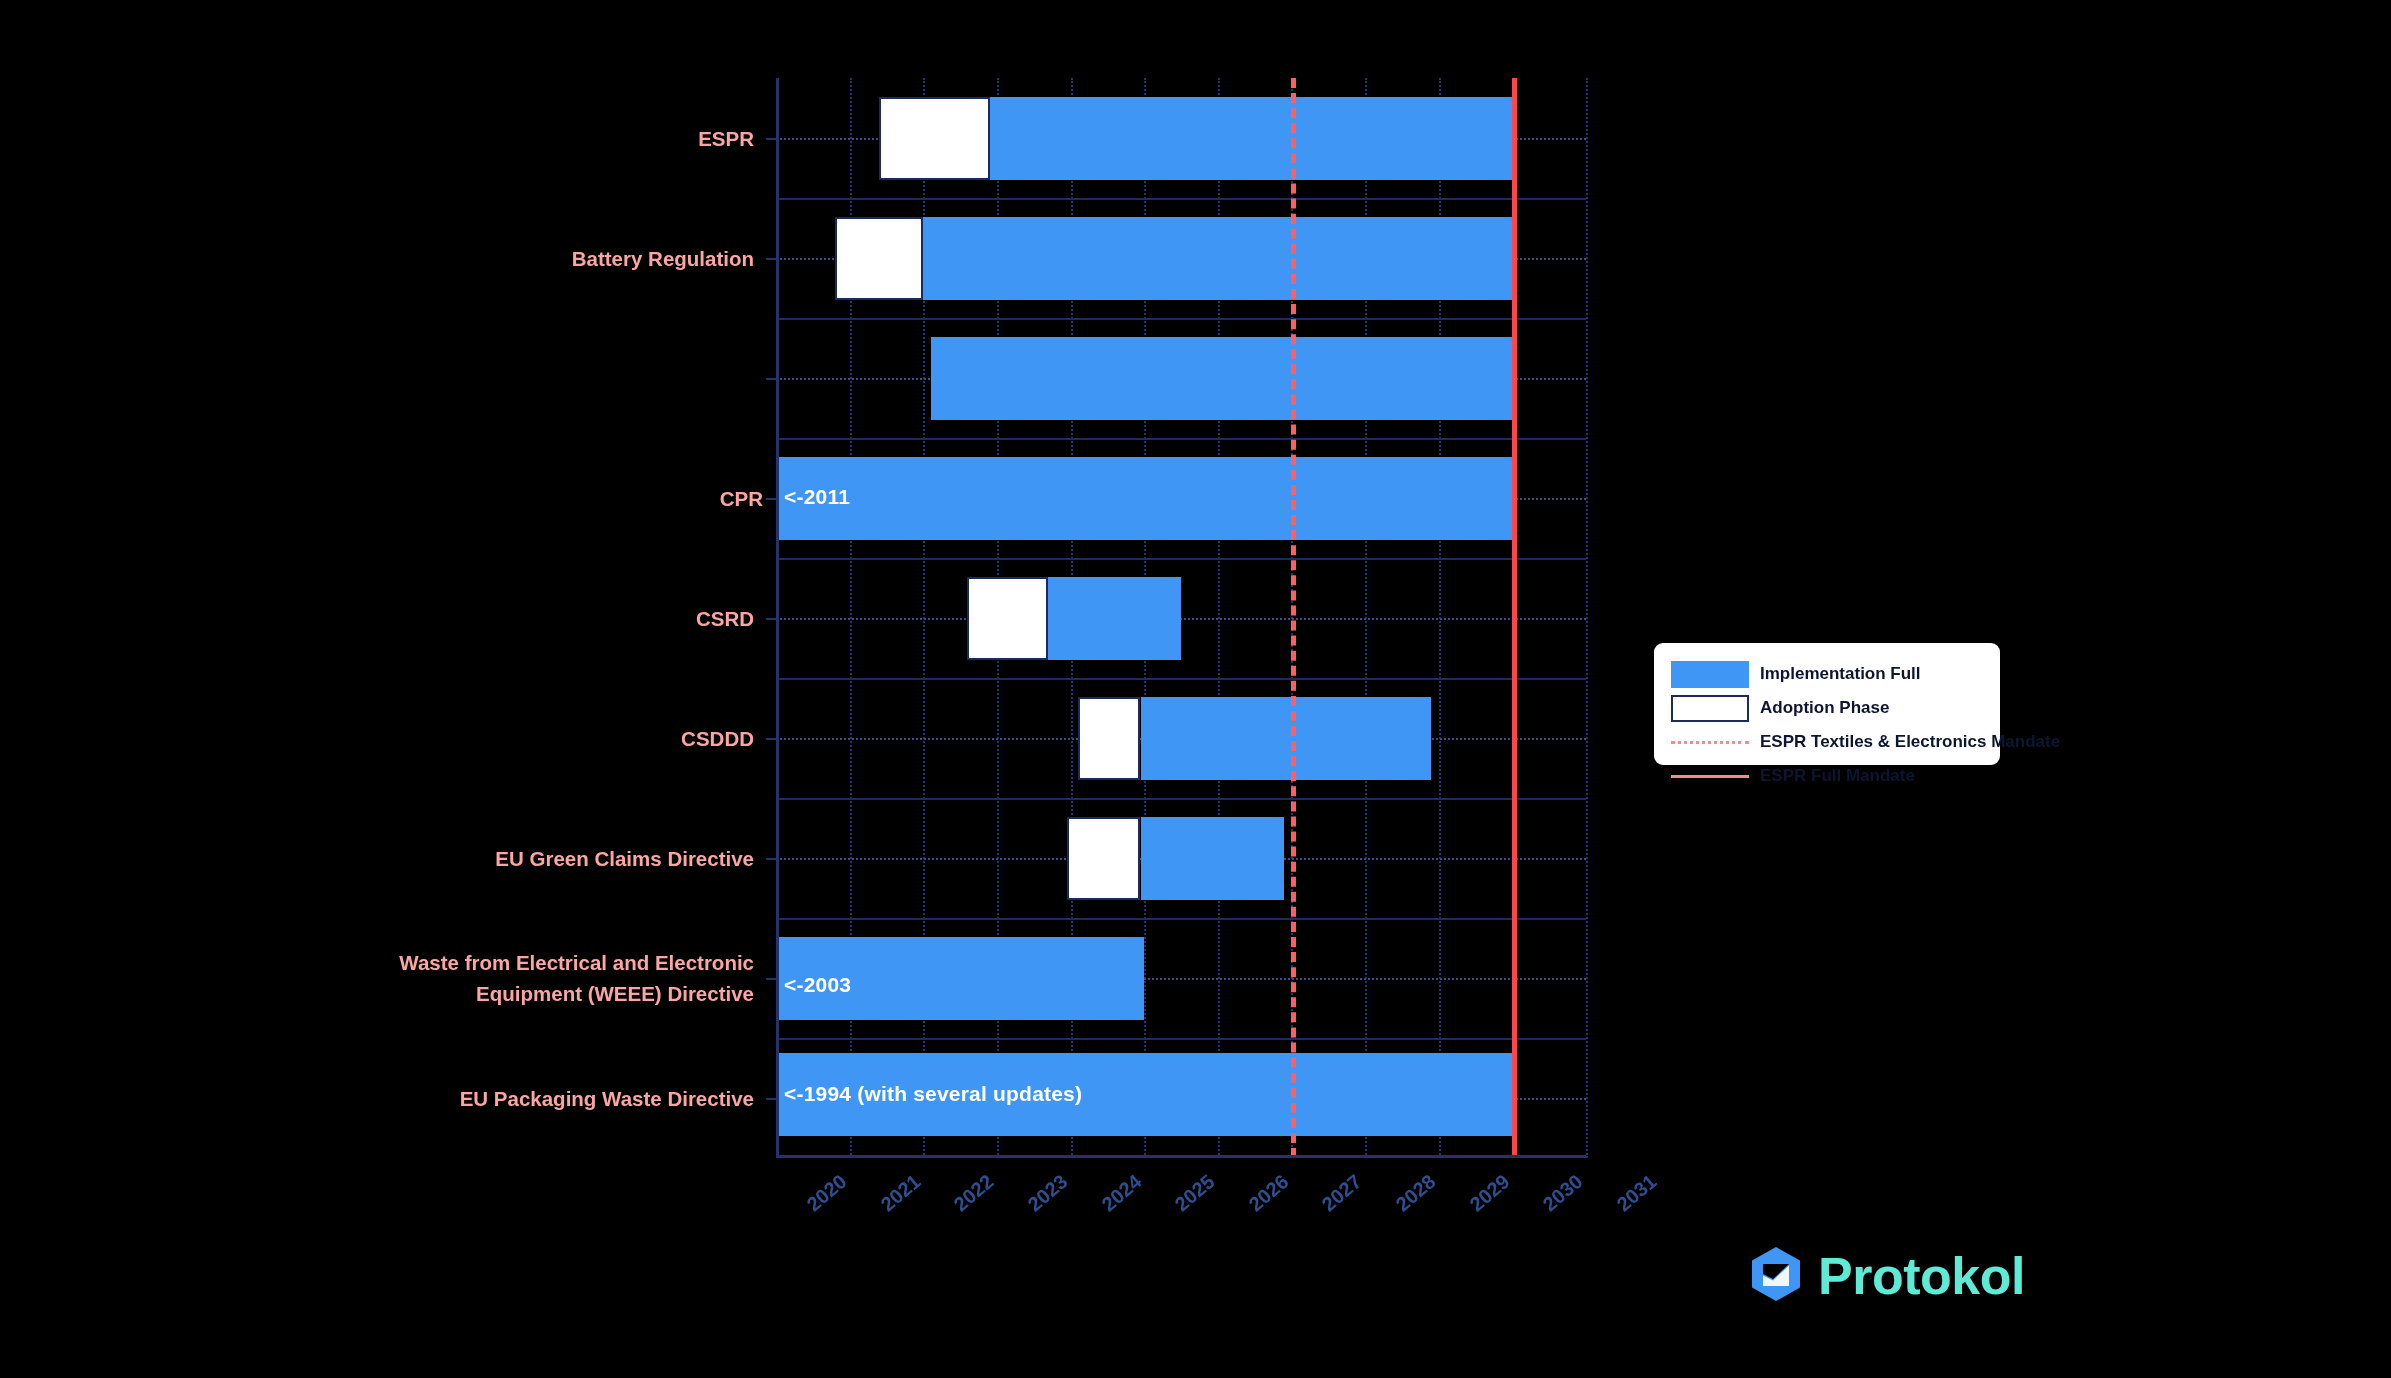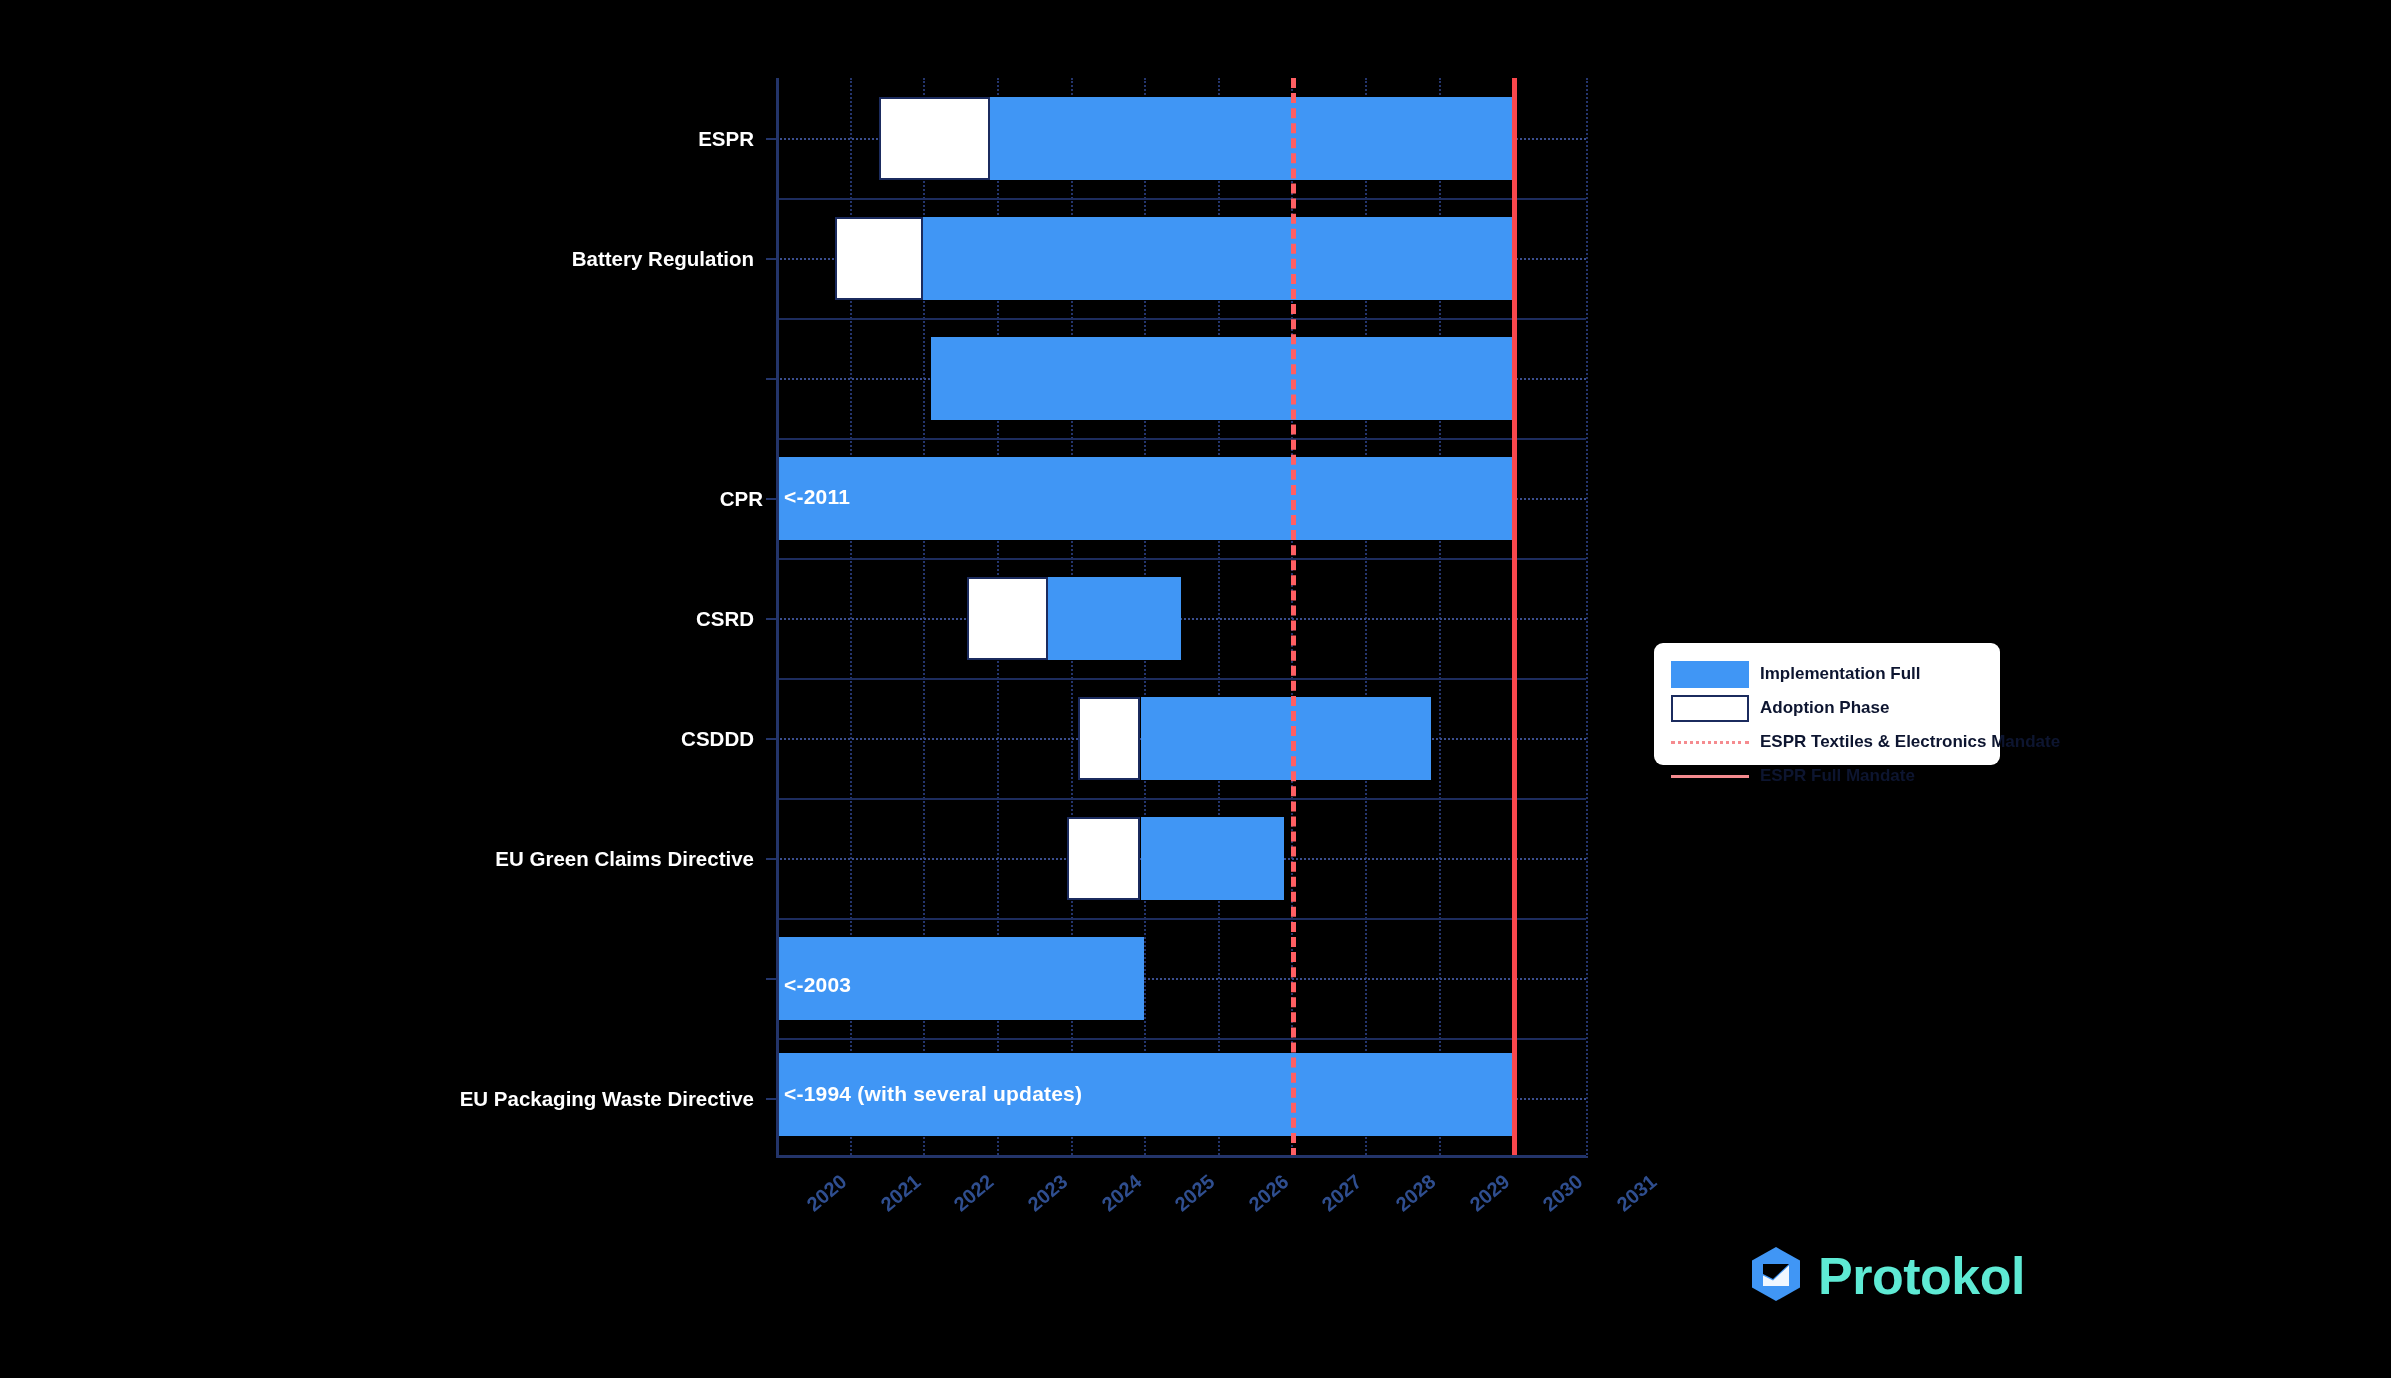--- a/index.html
+++ b/index.html
@@ -40,21 +40,21 @@
   }
 
   
   .vmark { position: absolute; top: 0; height: 1080px; width: 0; }
   #mark-textiles { border-left: 5px dashed #ff5f63; }
   #mark-full { border-left: 5px solid #f9474c; }
 
   
   .ytick {
     position: absolute; right: 0; text-align: right;
-    color: #ffffff; font-weight: bold; font-size: 20.5px;
+    color: #fca5a5; font-weight: bold; font-size: 20.5px;
     line-height: 31px; white-space: nowrap;
     font-family: "Liberation Sans", sans-serif;
   }
   #ylabels { position: absolute; left: 300px; top: 78px; width: 466px; height: 1080px; }
   .ytickmark { position: absolute; left: 776px; width: 11px; height: 2px; background: #23346a; }
 
   
   #xlabels { position: absolute; left: 0; top: 1164px; width: 2391px; height: 90px; }
   .xtick {
     position: absolute; color: #2f4e8f; font-weight: bold; font-size: 20px;
@@ -110,20 +110,24 @@
       </div>
       <div class="ytickmark" style="top: 540px; left: 466px;"></div>
       <div class="ytick" style="top: 644.5px; right: 12px;">
         <div>CSDDD</div>
       </div>
       <div class="ytickmark" style="top: 660px; left: 466px;"></div>
       <div class="ytick" style="top: 764.5px; right: 12px;">
         <div>EU Green Claims Directive</div>
       </div>
       <div class="ytickmark" style="top: 780px; left: 466px;"></div>
+      <div class="ytick" style="top: 869px; right: 12px;">
+        <div>Waste from Electrical and Electronic</div>
+        <div>Equipment (WEEE) Directive</div>
+      </div>
       <div class="ytickmark" style="top: 900px; left: 466px;"></div>
       <div class="ytick" style="top: 1004.5px; right: 12px;">
         <div>EU Packaging Waste Directive</div>
       </div>
       <div class="ytickmark" style="top: 1020px; left: 466px;"></div>
     </div>
 
   <div id="chart-area">
     <div id="grid-layer">
         <div class="vgrid" style="left: 73.6364px;"></div>

